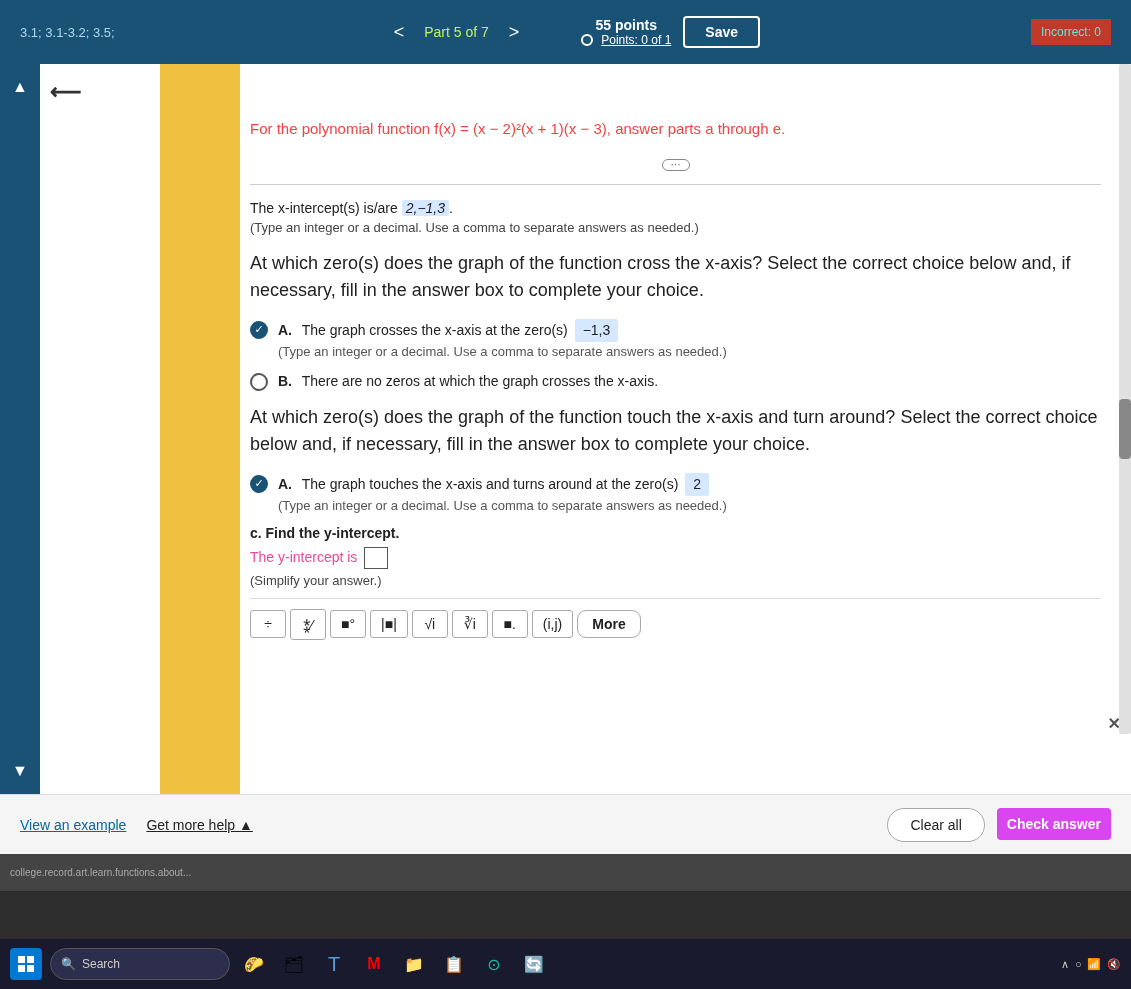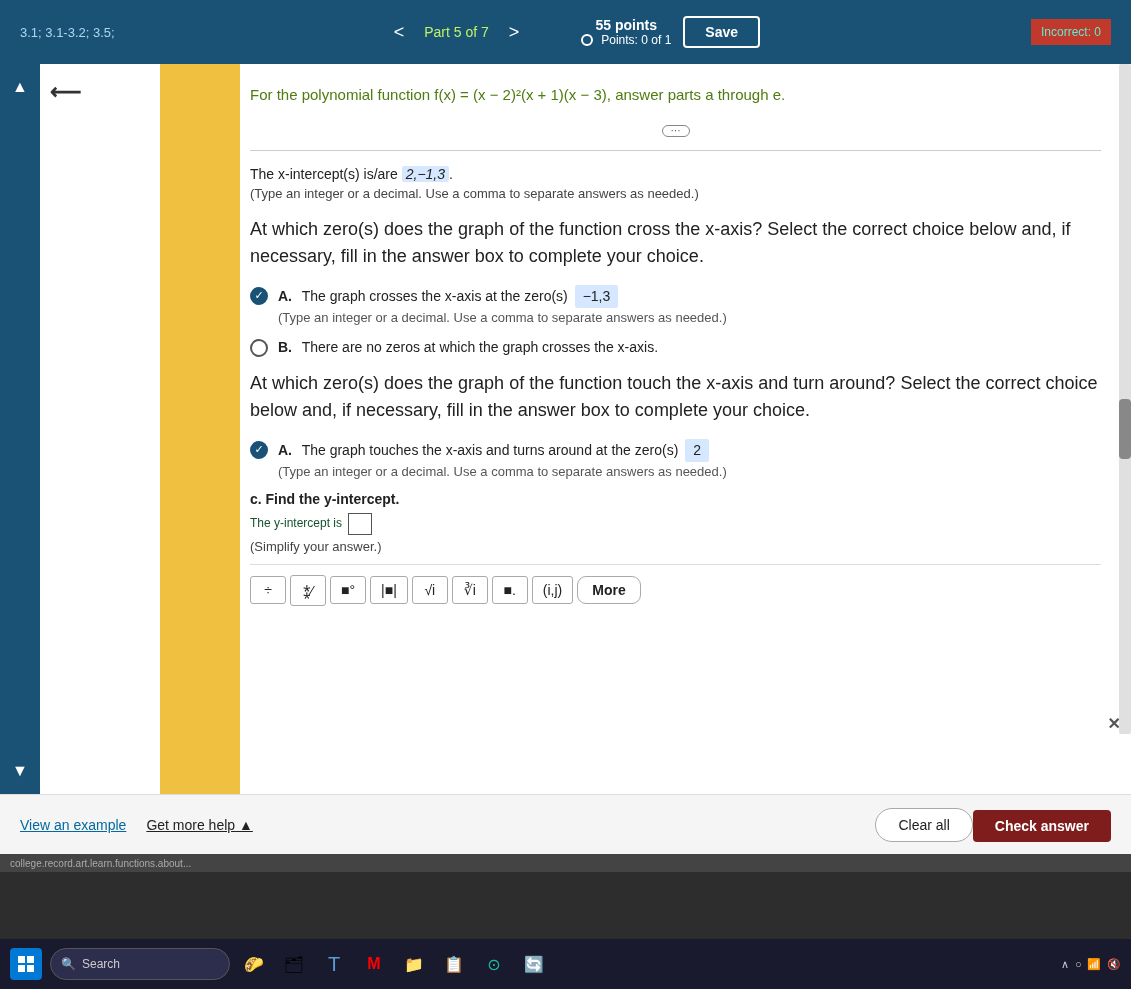--- a/index.html
+++ b/index.html
@@ -47,20 +47,21 @@
     }
     .points-info .points-num {
       font-size: 14px;
       font-weight: bold;
     }
     .points-info .points-sub {
       font-size: 12px;
       display: flex;
       align-items: center;
       gap: 8px;
+      text-decoration: underline;
     }
     .circle-icon {
       width: 12px;
       height: 12px;
       border: 2px solid white;
       border-radius: 50%;
       display: inline-block;
     }
     .save-btn {
       background: #1a5276;
@@ -97,23 +98,24 @@
 
     
     .content-area {
       flex: 1;
       padding: 20px 30px 20px 10px;
       position: relative;
     }
 
     .question-header {
       font-size: 15px;
-      color: #4d7c0f;
+      color: #ef4444;
       margin-bottom: 15px;
       line-height: 1.5;
+      margin-top: 34px;
     }
 
     .divider {
       border: none;
       border-top: 1px solid #ccc;
       margin: 10px 0 15px 0;
     }
 
     .x-intercept-line {
       font-size: 14px;
@@ -193,22 +195,22 @@
       margin-left: 3px;
     }
 
     .section-label {
       font-size: 14px;
       font-weight: bold;
       color: #222;
       margin-bottom: 6px;
     }
     .y-intercept-line {
-      font-size: 12px;
-      color: #14532d;
+      font-size: 14px;
+      color: #ec4899;
       margin-bottom: 4px;
     }
     .simplify-note {
       font-size: 13px;
       color: #444;
     }
 
     
     .math-toolbar {
       display: flex;
@@ -298,37 +300,37 @@
     .get-help-btn {
       background: none;
       border: none;
       font-size: 14px;
       color: #222;
       cursor: pointer;
       text-decoration: underline;
     }
     .bottom-bar-right {
       display: flex;
-      align-items: flex-end;
-      gap: 0;
+      align-items: flex-start;
+      gap: 12px;
     }
     .clear-all-btn {
       background: white;
       border: 1px solid #aaa;
       border-radius: 20px;
       padding: 8px 22px;
       font-size: 14px;
       cursor: pointer;
       color: #222;
     }
     .check-answer-btn {
-      background: #7f1d1d;
+      background: #d946ef;
       border: none;
       border-radius: 4px;
-      padding: 8px 22px;
+      padding: 8px 10px;
       font-size: 14px;
       cursor: pointer;
       color: white;
       font-weight: bold;
     }
 
     
     .taskbar {
       background: #1a1a2e;
       height: 50px;
@@ -546,21 +548,21 @@
   <div class="bottom-bar-left">
     <button class="view-example-btn">View an example</button>
     <button class="get-help-btn">Get more help ▲</button>
   </div>
   <div class="bottom-bar-right">
     <button class="clear-all-btn">Clear all</button>
     <button class="check-answer-btn">Check answer</button>
   </div>
 </div>
 
-<div style="background:#444; height:18px; display:flex; align-items:center; padding:0 10px; font-size:10px; color:#aaa;">
+<div style="background:#444; height:37px; display:flex; align-items:center; padding:0 10px; font-size:10px; color:#aaa;">
   <span>college.record.art.learn.functions.about...</span>
 </div>
 
 <div class="taskbar">
   <div class="taskbar-start">
     <svg width="18" height="18" viewBox="0 0 18 18" fill="none">
       <rect x="1" y="1" width="7" height="7" fill="white"></rect>
       <rect x="10" y="1" width="7" height="7" fill="white"></rect>
       <rect x="1" y="10" width="7" height="7" fill="white"></rect>
       <rect x="10" y="10" width="7" height="7" fill="white"></rect>

